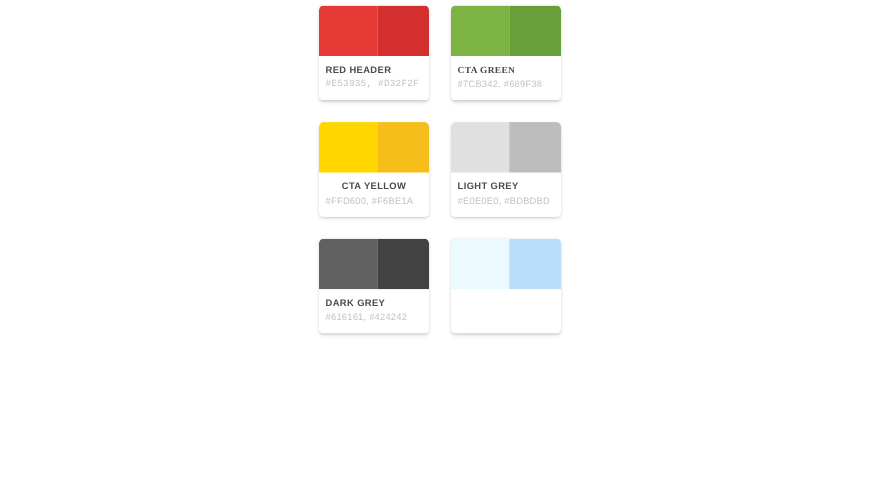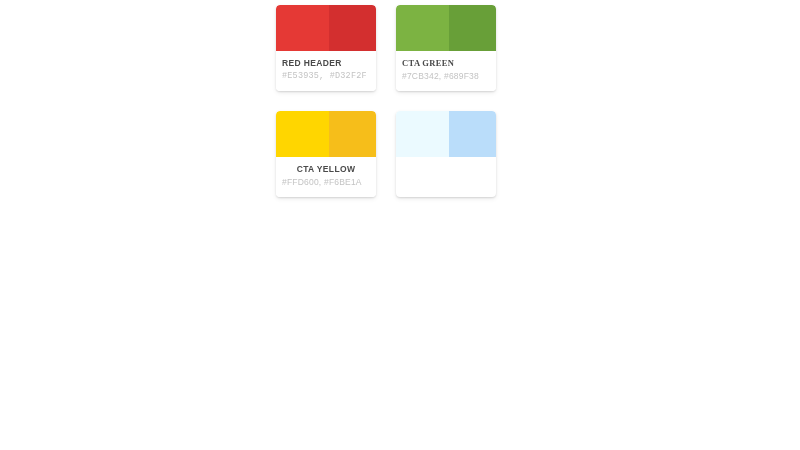--- a/index.html
+++ b/index.html
@@ -10,21 +10,21 @@
   body {
     width: 800px;
     height: 450px;
     background: #ffffff;
     font-family: "Liberation Sans", sans-serif;
     overflow: hidden;
   }
 
   #palette-grid {
     position: absolute;
-    left: 276px;
+    left: 290px;
     top: 5px;
     width: 220px;
     display: grid;
     grid-template-columns: 100px 100px;
     column-gap: 20px;
     row-gap: 12px;
     gap: 20px;
   }
 
   .swatch-card {
@@ -107,22 +107,42 @@
     <div class="swatch-colors">
       <div class="swatch-half-primary" style="background-color: rgb(255, 214, 0);"></div>
       <div class="swatch-half-secondary" style="background-color: rgb(246, 190, 26);"></div>
     </div>
     <div class="swatch-info">
       <div class="swatch-title" style="color: rgb(74, 74, 74); text-align: center;">CTA YELLOW</div>
       <div class="swatch-hex" style="color: rgb(195, 195, 195);">#FFD600, #F6BE1A</div>
     </div>
   </div>
 
+  <div class="swatch-card">
+    <div class="swatch-colors">
+      <div class="swatch-half-primary" style="background-color: rgb(224, 224, 224);"></div>
+      <div class="swatch-half-secondary" style="background-color: rgb(189, 189, 189);"></div>
+    </div>
+    <div class="swatch-info">
+      <div class="swatch-title" style="color: rgb(74, 74, 74);">LIGHT GREY</div>
+      <div class="swatch-hex" style="color: rgb(195, 195, 195);">#E0E0E0, #BDBDBD</div>
+    </div>
+  </div>
 
 
+  <div class="swatch-card">
+    <div class="swatch-colors">
+      <div class="swatch-half-primary" style="background-color: rgb(97, 97, 97);"></div>
+      <div class="swatch-half-secondary" style="background-color: rgb(66, 66, 66);"></div>
+    </div>
+    <div class="swatch-info">
+      <div class="swatch-title" style="color: rgb(74, 74, 74);">DARK GREY</div>
+      <div class="swatch-hex" style="color: rgb(195, 195, 195);">#616161, #424242</div>
+    </div>
+  </div>
 
   <div class="swatch-card">
     <div class="swatch-colors">
       <div class="swatch-half-primary" style="background-color: rgb(235, 250, 255);"></div>
       <div class="swatch-half-secondary" style="background-color: rgb(186, 221, 250);"></div>
     </div>
   </div>
 
 </div>
 

